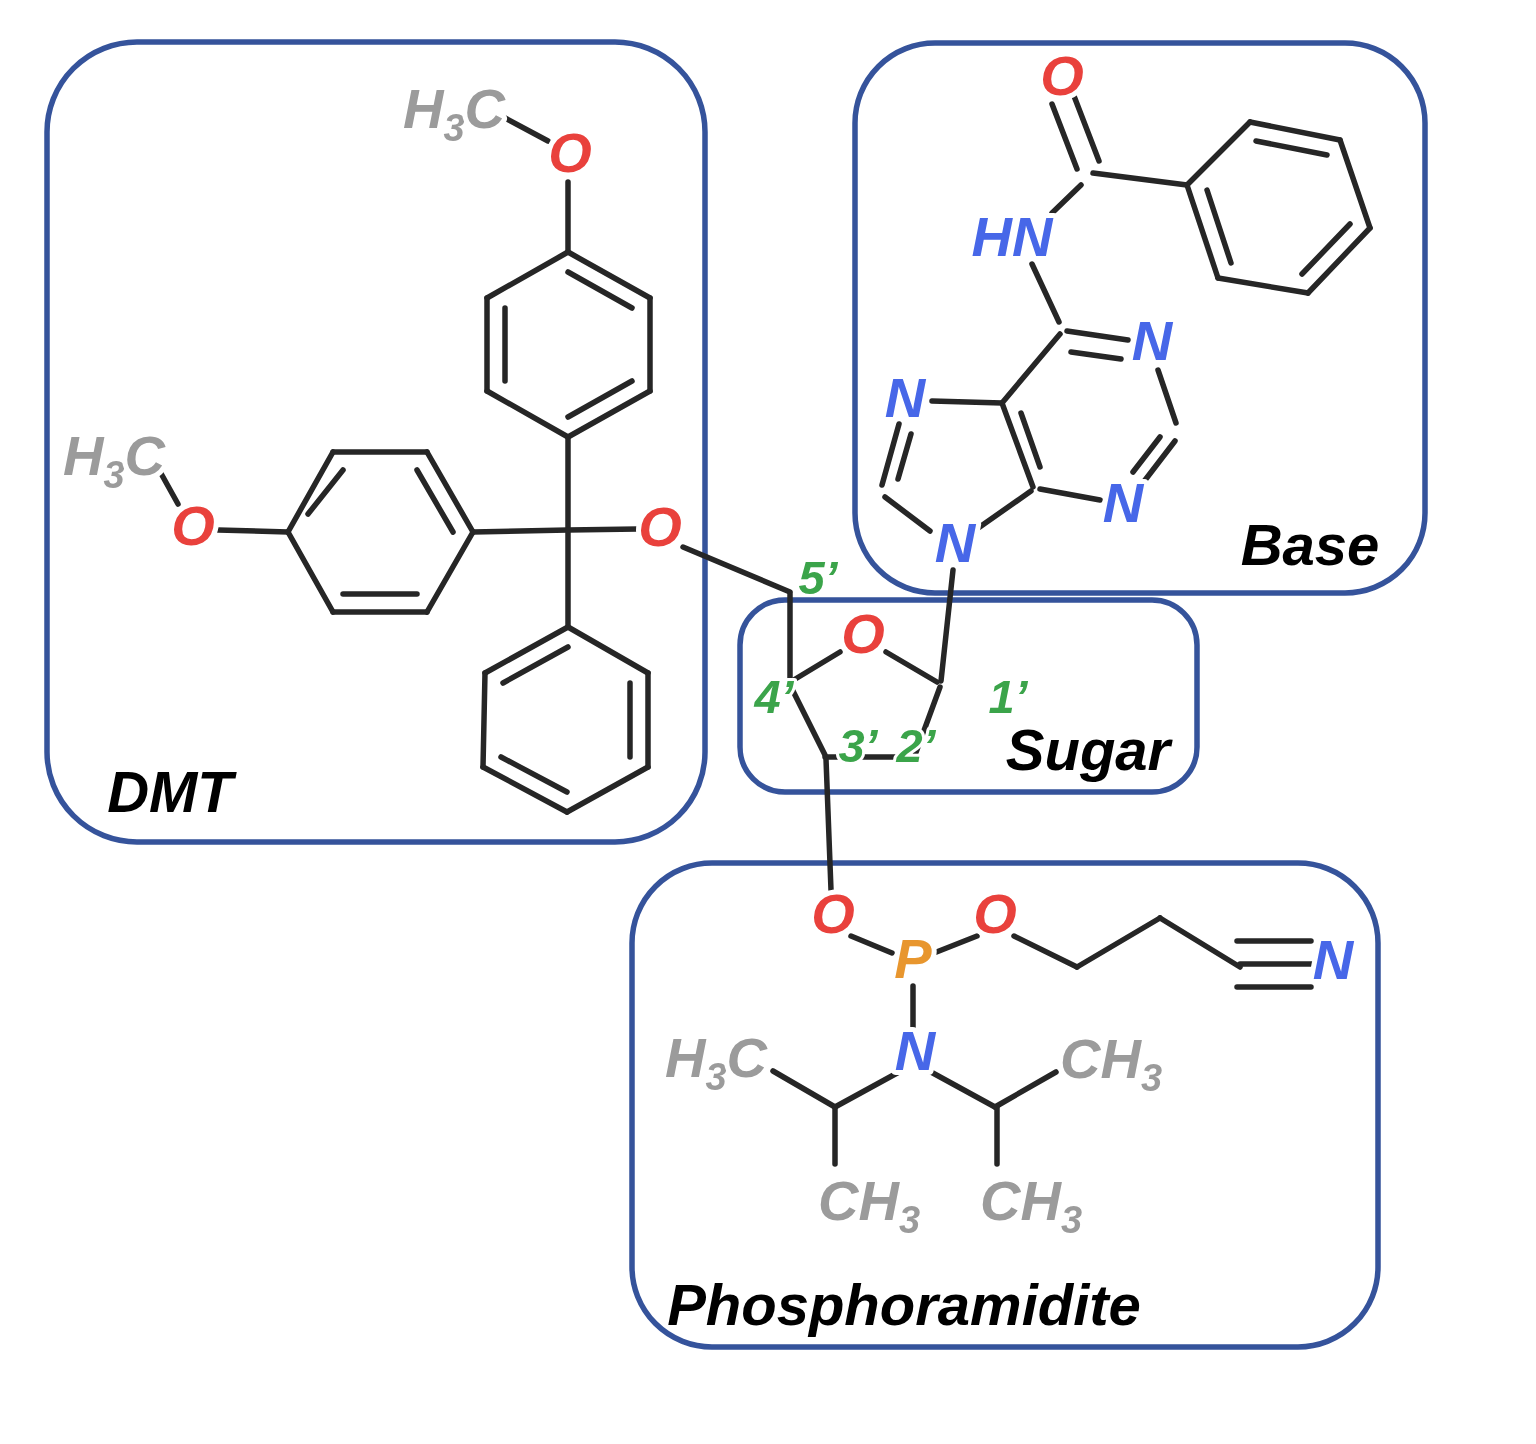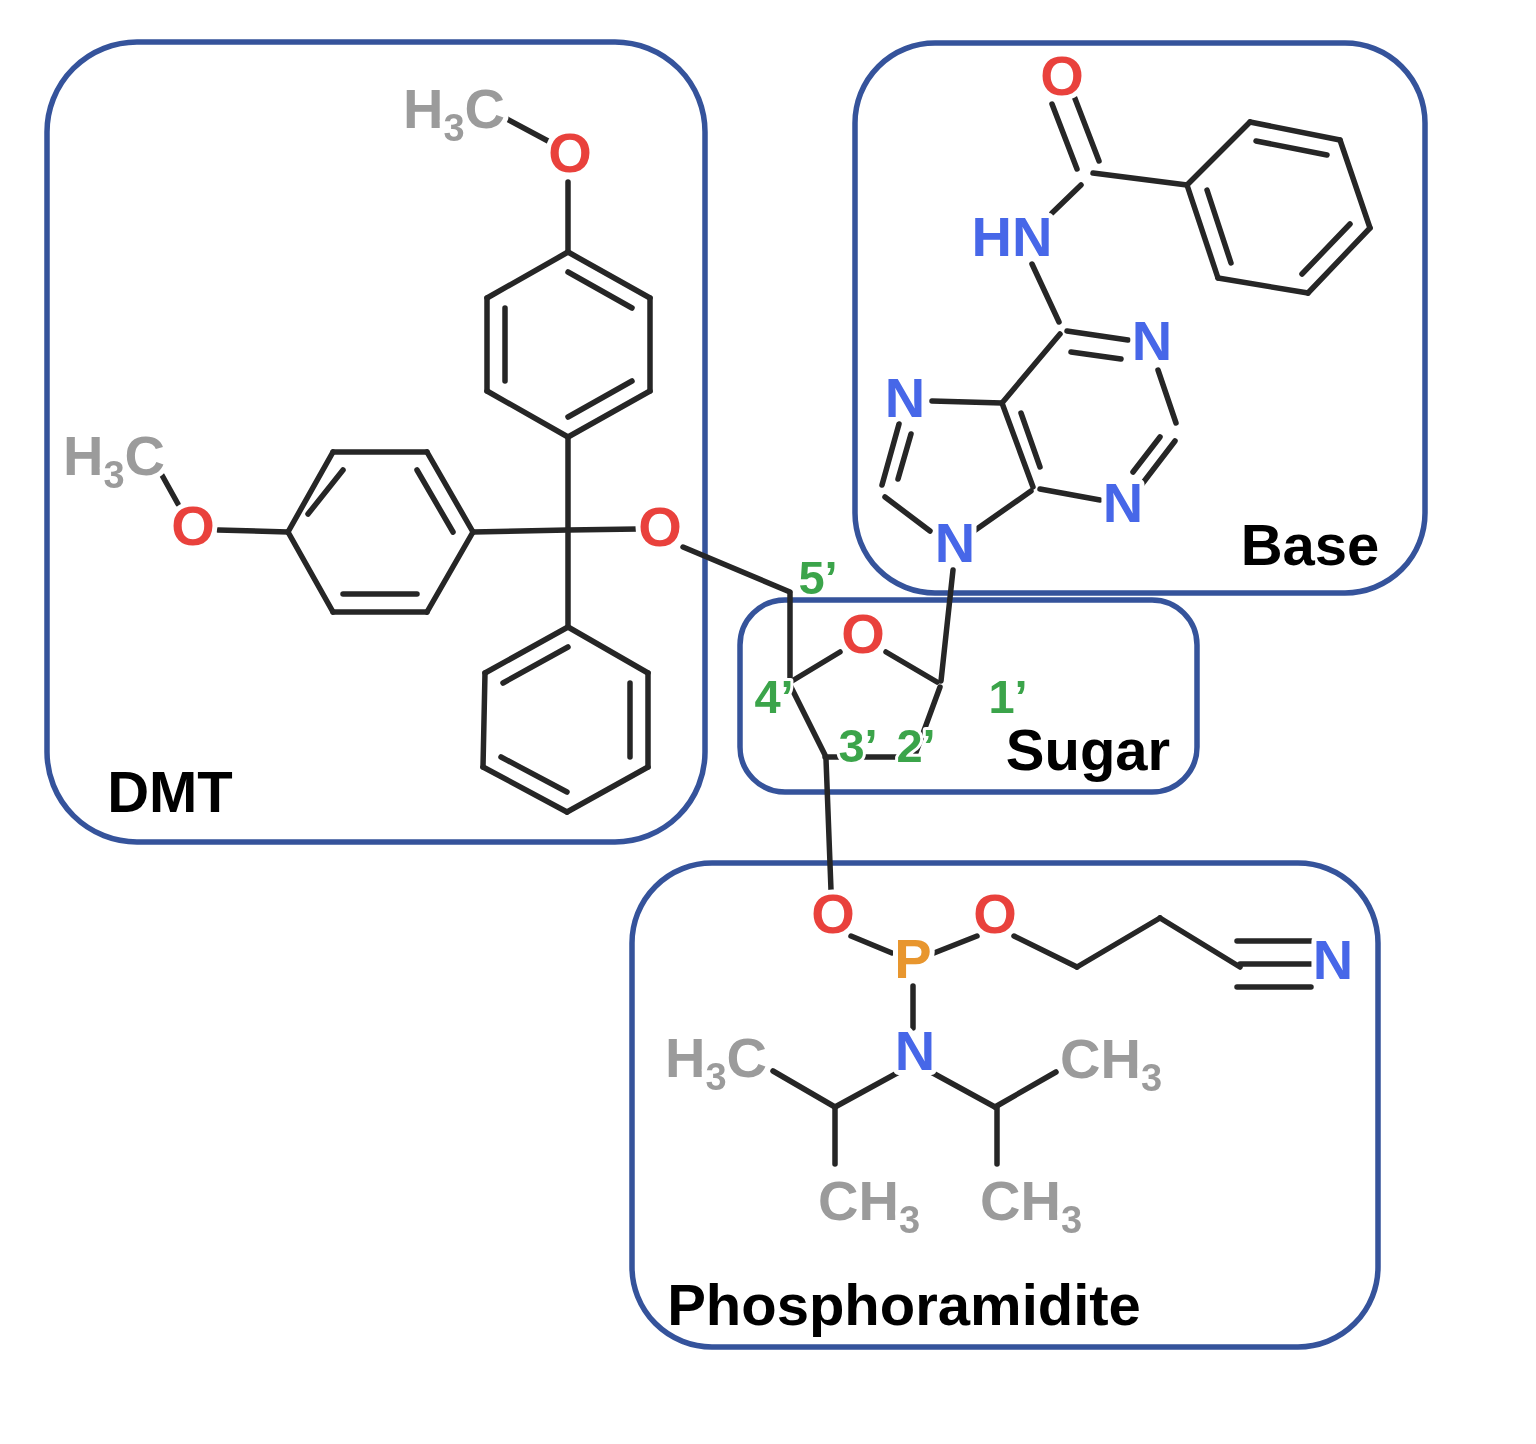--- a/index.html
+++ b/index.html
@@ -1,16 +1,16 @@
 <!DOCTYPE html>
 <html style="--background: #FFFFFF; --box-border: #35539B; --bond: #262626; --oxygen-red: #E9413C; --nitrogen-blue: #4767E8; --phosphorus-orange: #E8962E; --methyl-gray: #9B9B9B; --prime-green: #3BA44A; --label-black: #000000;"><head>
 <meta charset="utf-8">
 <style>
   html,body{margin:0;padding:0;background:#fff;}
-  .stage{width:1536px;height:1444px;position:relative;background:var(--background,#fff);}
+  .stage{width:1536px;height:1444px;position:relative;background:var(--background,#fff);font-style:italic;}
   svg{display:block;}
   .box{fill:none;stroke:var(--box-border,#35539B);stroke-width:5.5px;}
   .bond{stroke:var(--bond,#262626);stroke-width:5.5px;stroke-linecap:round;fill:none;}
   .atom{font-family:"Liberation Sans","DejaVu Sans",sans-serif;font-size:56px;font-weight:700;
         paint-order:stroke;stroke:#fff;stroke-width:10px;stroke-linejoin:round;}
   .poslabel{font-family:"Liberation Sans","DejaVu Sans",sans-serif;font-size:47px;font-weight:700;
         fill:var(--prime-green,#3BA44A);paint-order:stroke;stroke:#fff;stroke-width:6px;stroke-linejoin:round;}
   .grouplabel{font-family:"Liberation Sans","DejaVu Sans",sans-serif;font-size:58px;font-weight:700;
         fill:var(--label-black,#000);paint-order:stroke;stroke:#fff;stroke-width:6px;stroke-linejoin:round;}
 </style>

